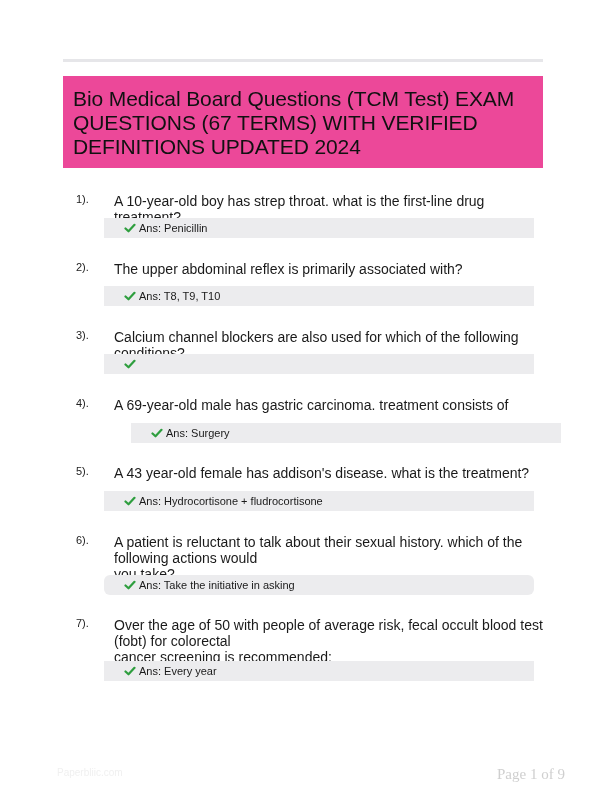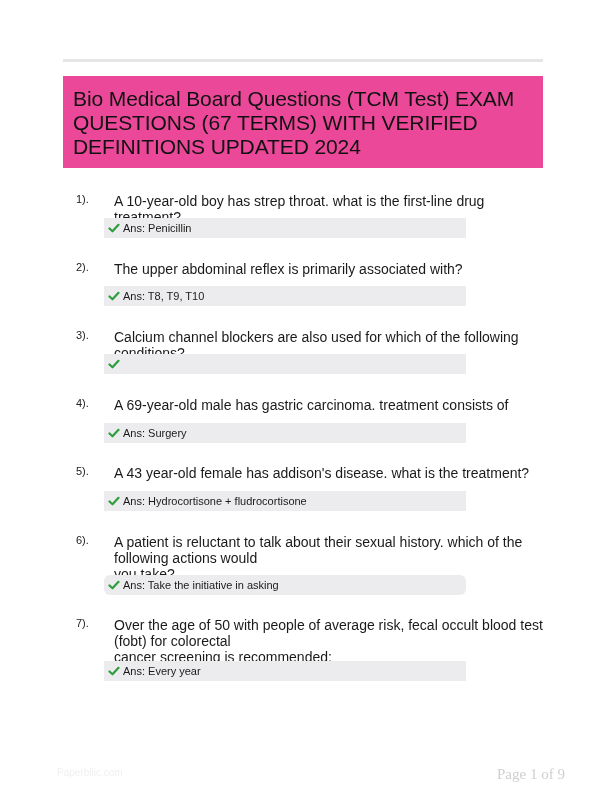--- a/index.html
+++ b/index.html
@@ -24,22 +24,22 @@
       position: absolute; left: 0; width: 606px;
     }
     .q-num {
       position: absolute; left: 76px; top: 0; font-size: 11px; color: #222;
     }
     .q-text {
       position: absolute; left: 102px; width: 440px; top: 0;
       font-size: 14px; line-height: 16px; color: #1a1a1a; margin-left: 12px;
     }
     .ans {
-      position: absolute; left: 104px; width: 362px; height: 20px;
-      background: #ececee; box-sizing: border-box; padding-left: 4px;
+      position: absolute; left: 104px; width: 430px; height: 20px;
+      background: #ececee; box-sizing: border-box; padding-left: 20px;
       display: flex; align-items: center; font-size: 11px; color: #1a1a1a;
     }
     .check {
       width: 12px; height: 12px; margin-right: 3px; display: inline-block;
     }
     .footer-left {
       position: absolute; left: 57px; top: 767px; font-size: 10px; color: #f0f0f0;
     }
     .footer-right {
       position: absolute; left: 497px; top: 766px; font-size: 15px; color: #cfcfcf;
@@ -97,21 +97,21 @@
           <path d="M1.5 6.5 L4.5 9.3 L10.5 2.8" fill="none" stroke="#2e9e3e" stroke-width="2.2" stroke-linecap="round" stroke-linejoin="round"></path>
         </svg>
     </div>
   </div>
 
   <div class="qa" style="top:397px;">
     <div class="q-num">4).</div>
     <div class="q-text">
       <div>A 69-year-old male has gastric carcinoma. treatment consists of</div>
     </div>
-    <div class="ans" style="top:26px;">
+    <div class="ans" style="top:26px;margin-left:27px;">
       <svg class="check" viewBox="0 0 12 12">
           <path d="M1.5 6.5 L4.5 9.3 L10.5 2.8" fill="none" stroke="#2e9e3e" stroke-width="2.2" stroke-linecap="round" stroke-linejoin="round"></path>
         </svg>
       <span>Ans: Surgery</span>
     </div>
   </div>
 
   <div class="qa" style="top:465px;">
     <div class="q-num">5).</div>
     <div class="q-text">

